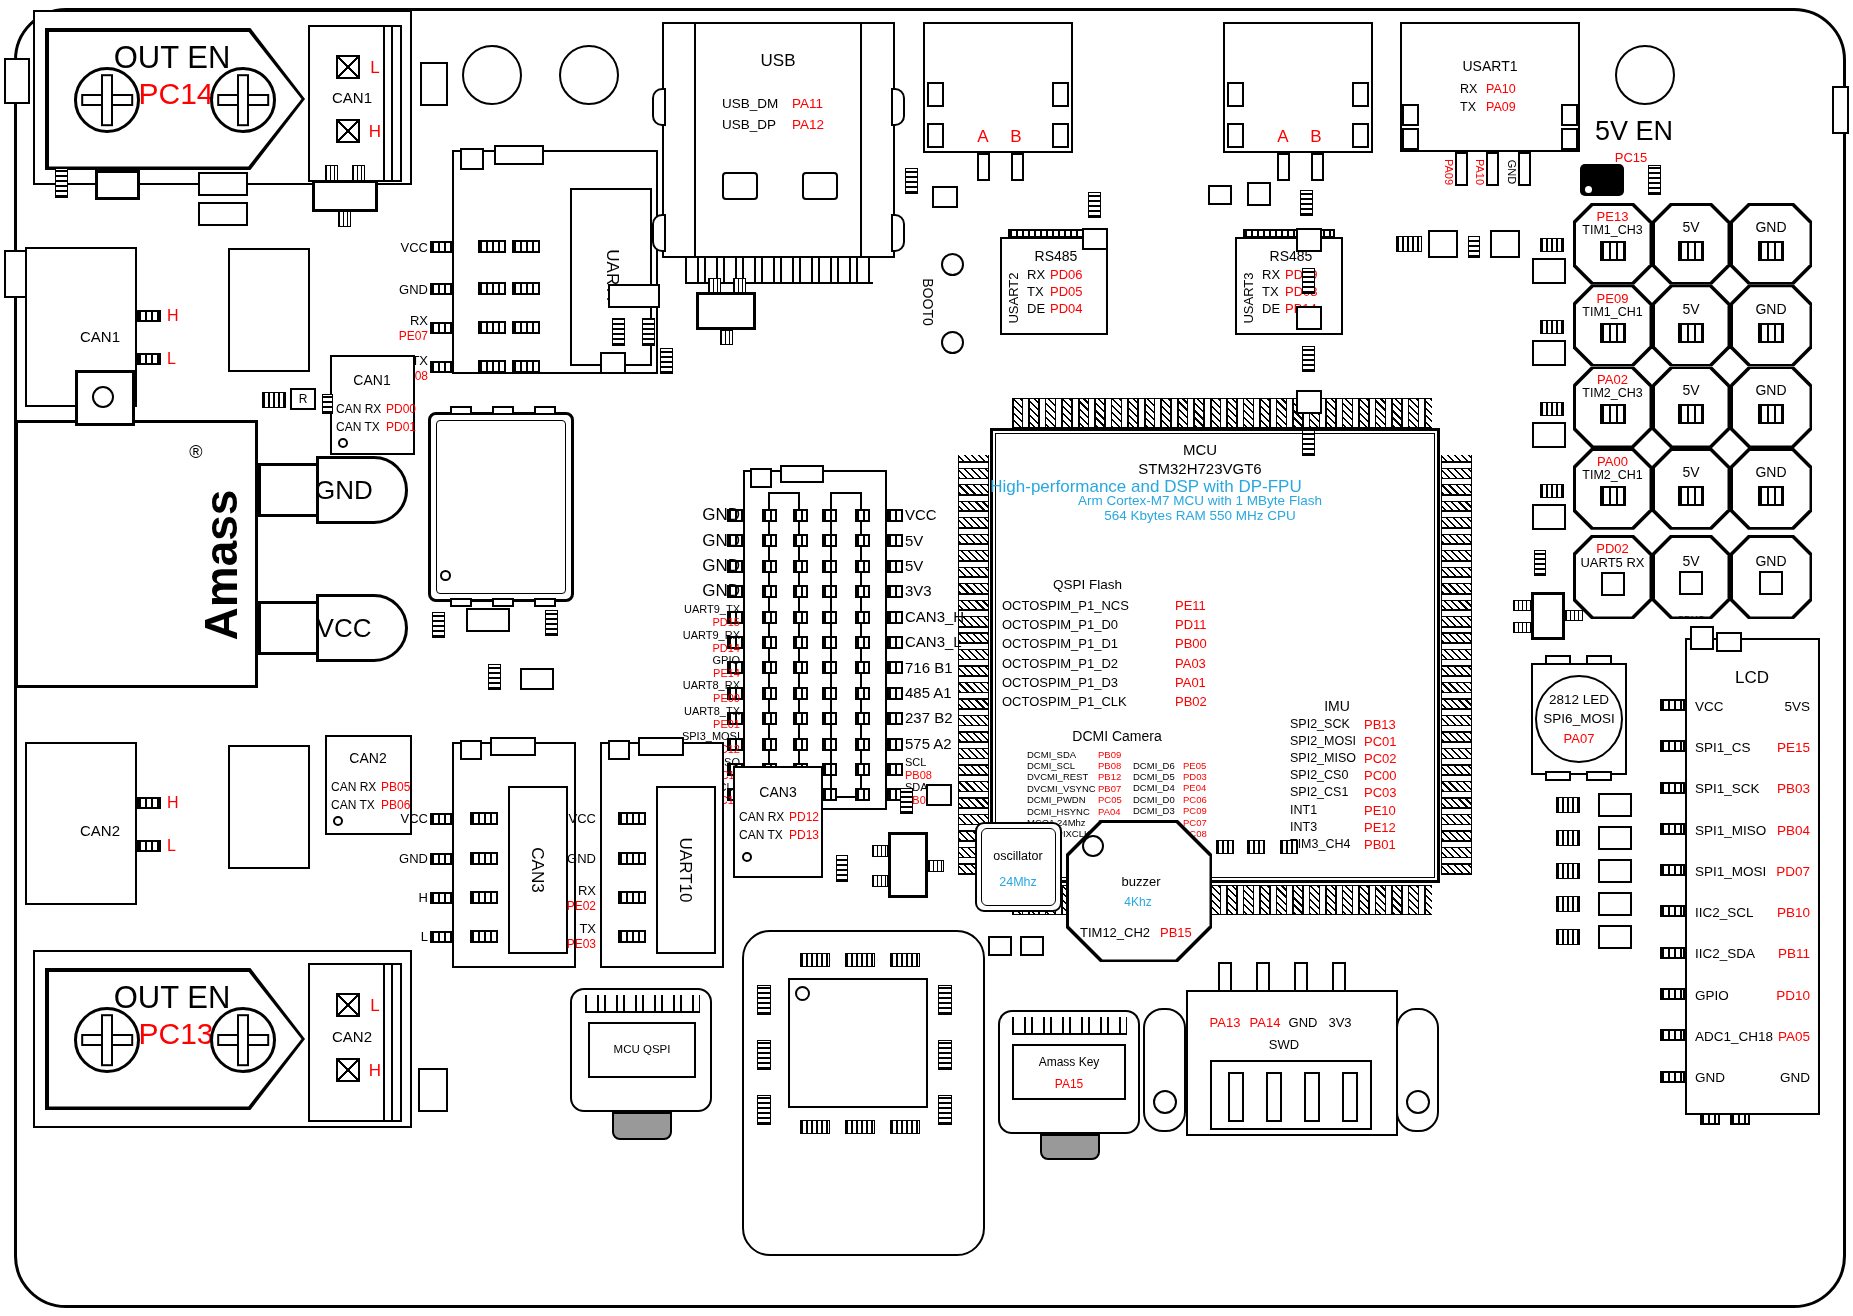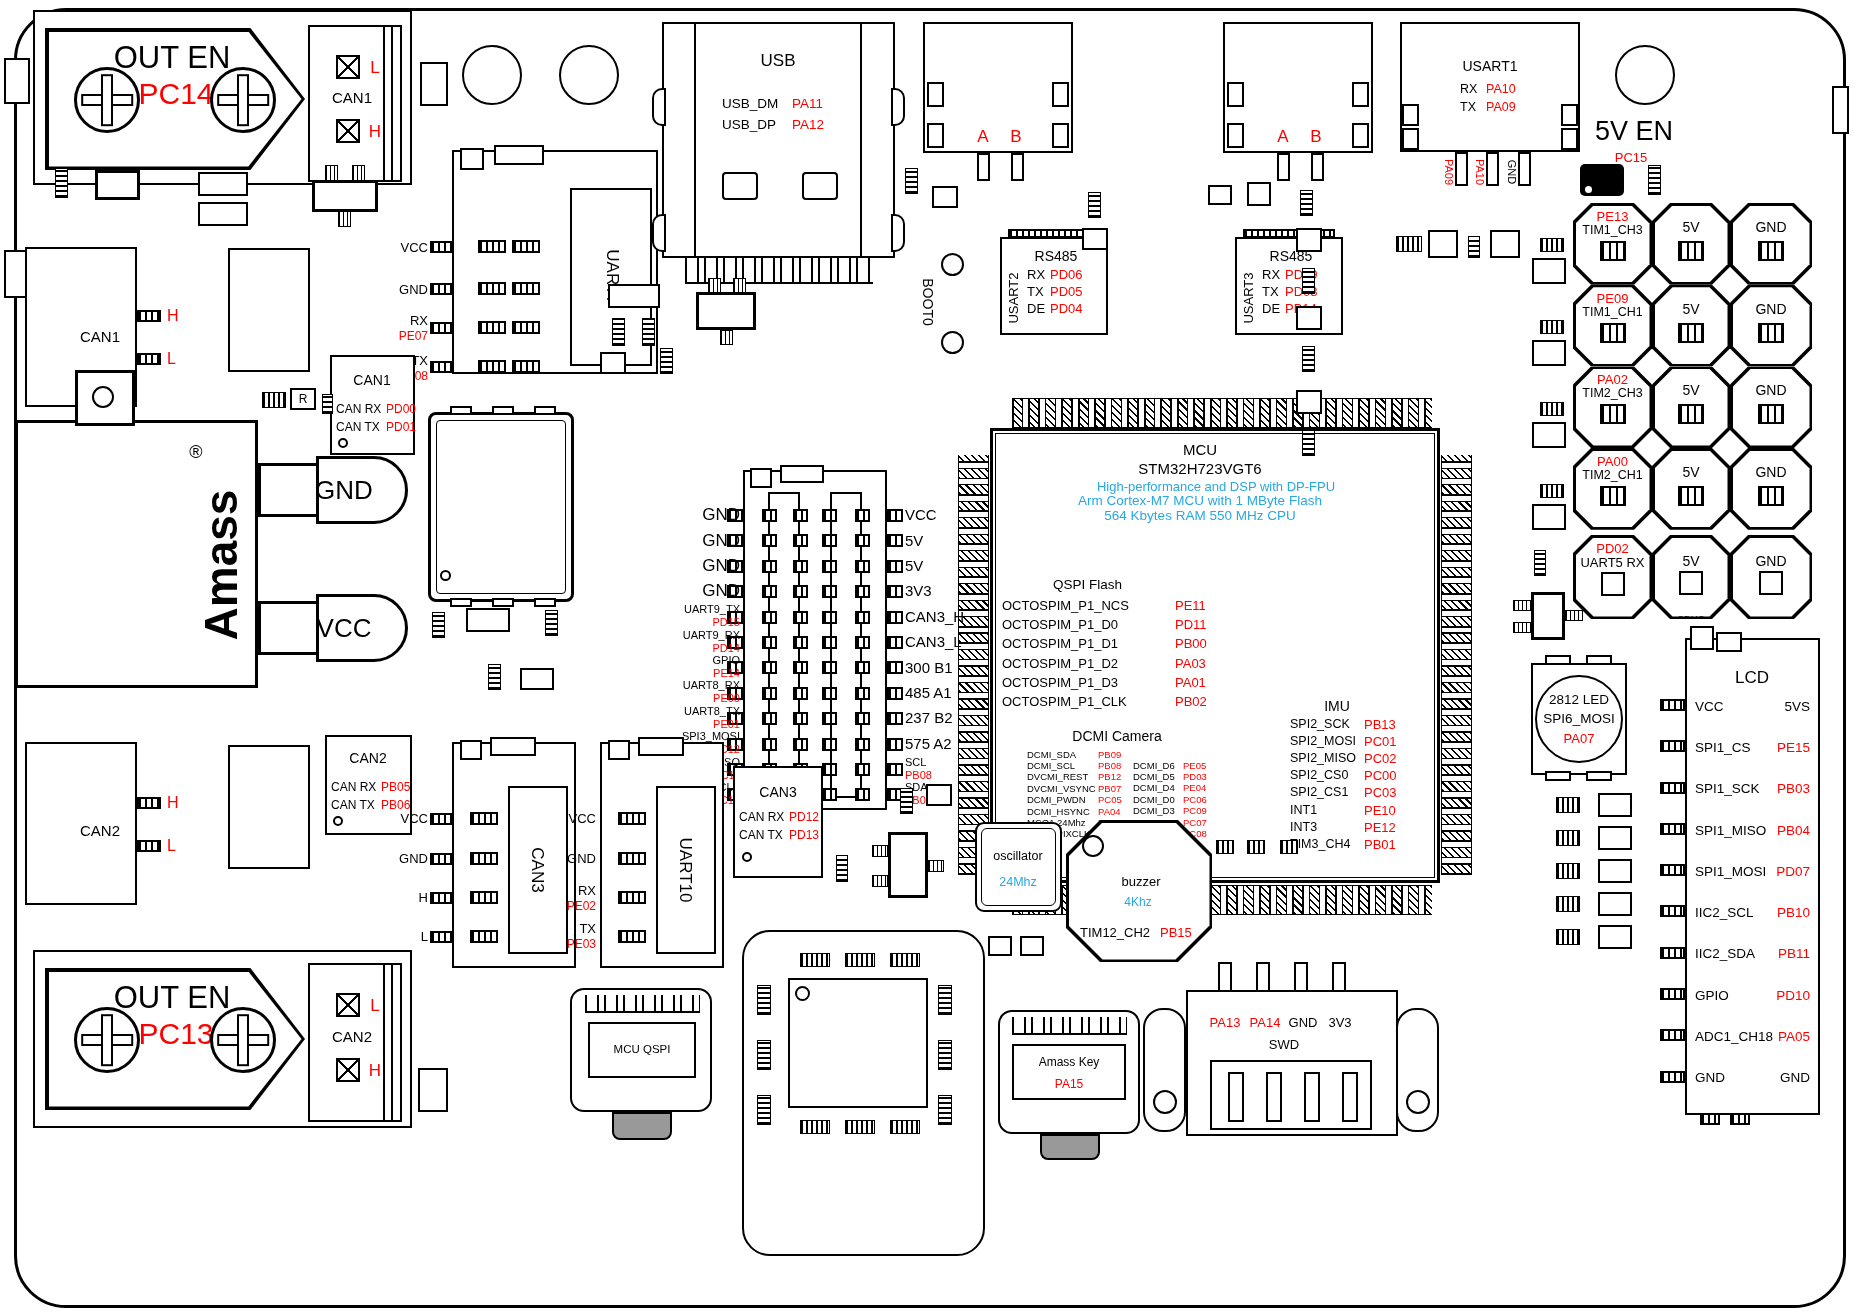--- a/index.html
+++ b/index.html
@@ -407,21 +407,21 @@
   </div>
 
   <div class="pinsh" style="left:1012px;top:398px;width:420px;height:30px"></div>
   <div class="pinsh" style="left:1012px;top:885px;width:420px;height:30px"></div>
   <div class="pinsv" style="left:958px;top:455px;width:31px;height:420px"></div>
   <div class="pinsv" style="left:1441px;top:455px;width:31px;height:420px"></div>
   <div class="b b3" style="left:990px;top:428px;width:450px;height:455px"></div>
   <div class="a" style="left:995px;top:433px;width:440px;height:445px;border:1.5px solid #000"></div>
   <span class="ct" style="left:1200px;top:449px;font-size:15px">MCU</span>
   <span class="ct" style="left:1200px;top:468px;font-size:15px">STM32H723VGT6</span>
-  <span class="ct blue" style="left:1216px;top:486px;font-size:13px">High-performance and DSP with DP-FPU</span>
+  <span class="ct blue" style="left:1146px;top:486px;font-size:17px">High-performance and DSP with DP-FPU</span>
   <span class="ct blue" style="left:1200px;top:501px;font-size:13.5px">Arm Cortex-M7 MCU with 1 MByte Flash</span>
   <span class="ct blue" style="left:1200px;top:516px;font-size:13.5px">564 Kbytes RAM 550 MHz CPU</span>
   <div class="a" style="left:1016px;top:843px;width:20px;height:20px;background:#000;border-radius:50%"></div>
 
   <span class="lt" style="left:1053px;top:585px;font-size:13.5px">QSPI Flash</span>
   <div class="rows qspi" style="left:1002px;top:595px">
 
   <div class="r">
         <span class="l">OCTOSPIM_P1_NCS</span>
         <span class="p">PE11</span>
@@ -728,21 +728,21 @@
     </div>
       <div class="hrow">
       <span class="hl" data-big="true">CAN3_H</span>
 
     </div>
       <div class="hrow">
       <span class="hl" data-big="true">CAN3_L</span>
 
     </div>
       <div class="hrow">
-      <span class="hl" data-big="true">300 B1</span>
+      <span class="hl" data-big="true">716 B1</span>
 
     </div>
       <div class="hrow">
       <span class="hl" data-big="true">485 A1</span>
 
     </div>
       <div class="hrow">
       <span class="hl" data-big="true">237 B2</span>
 
     </div>

